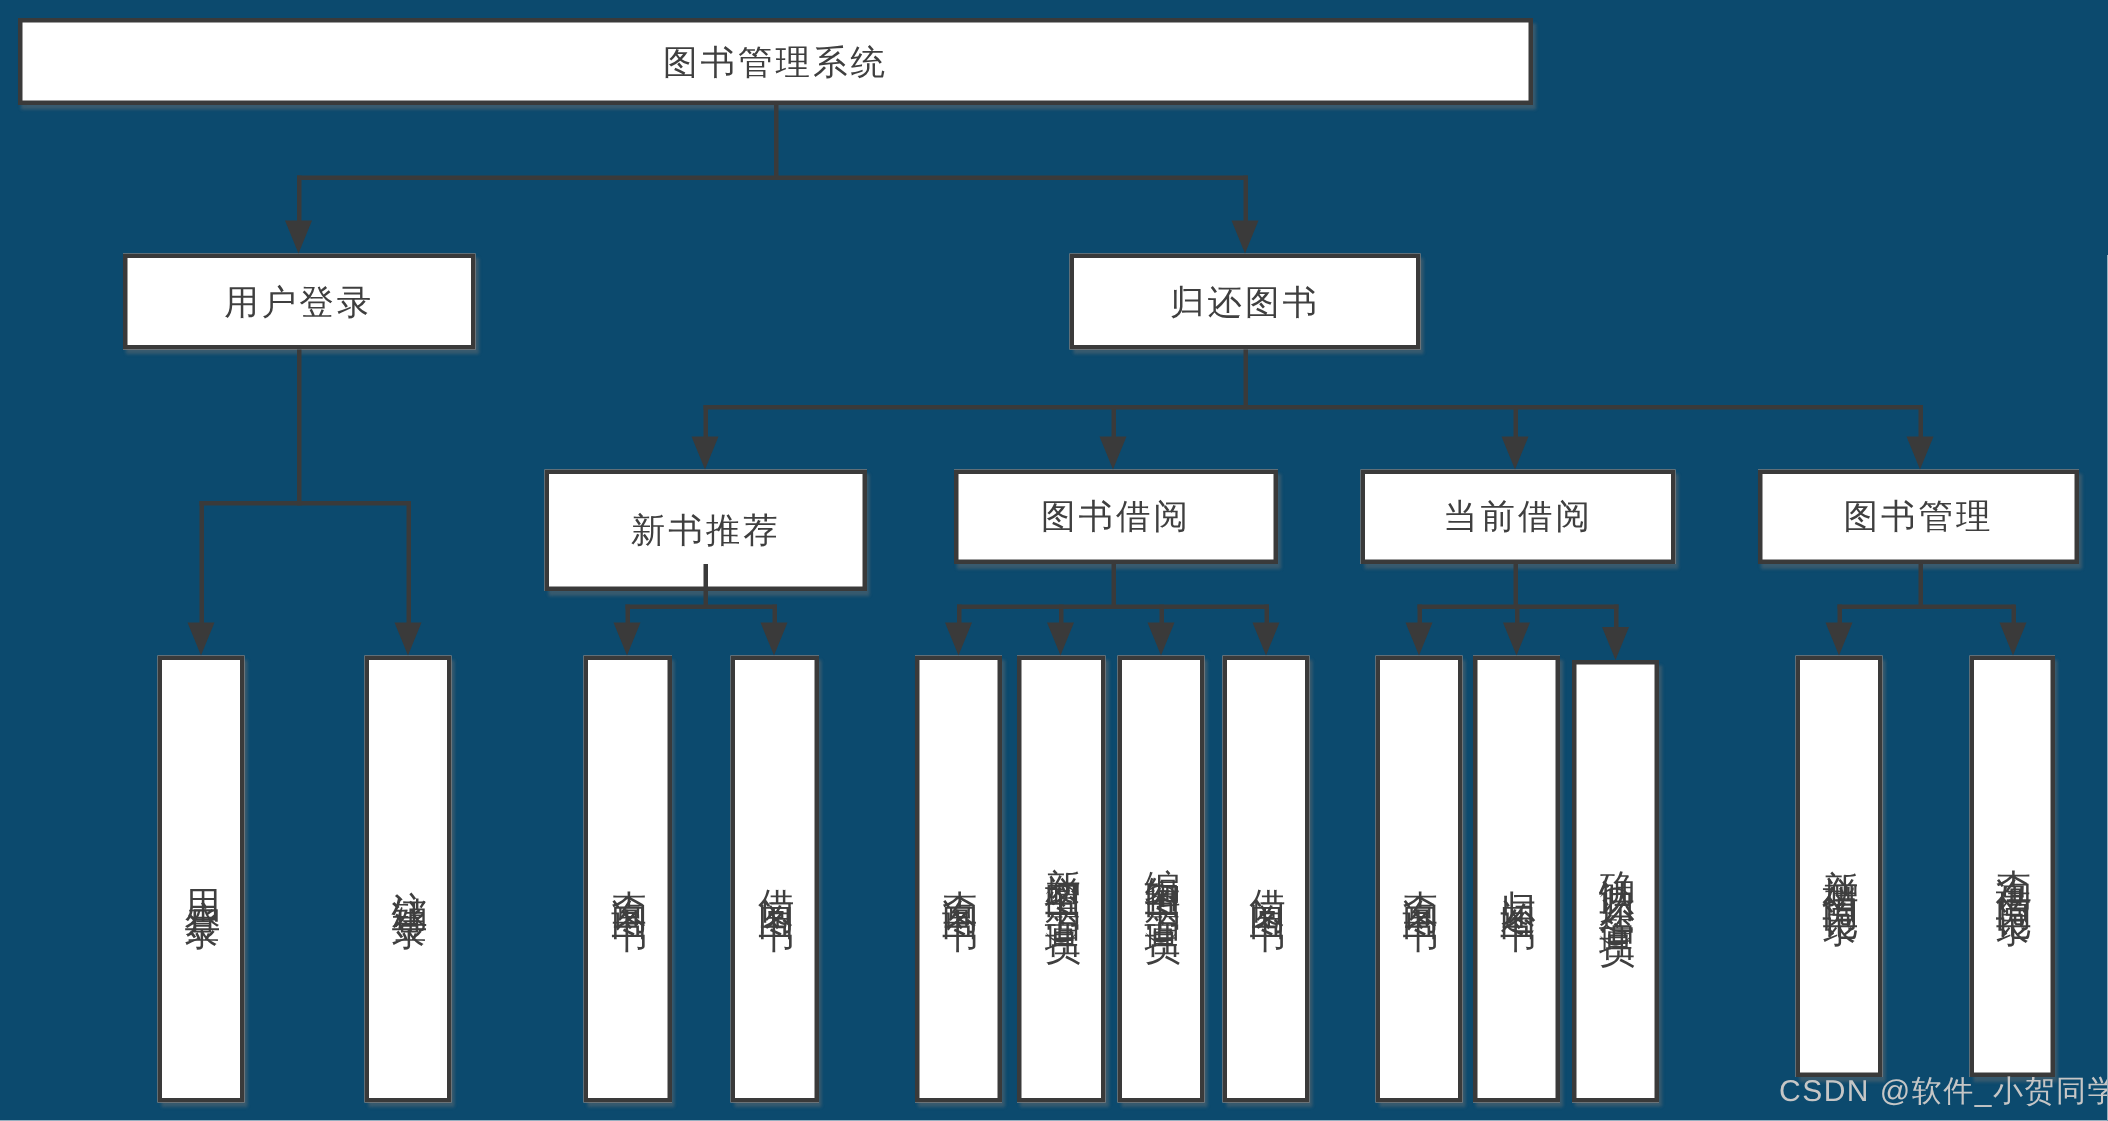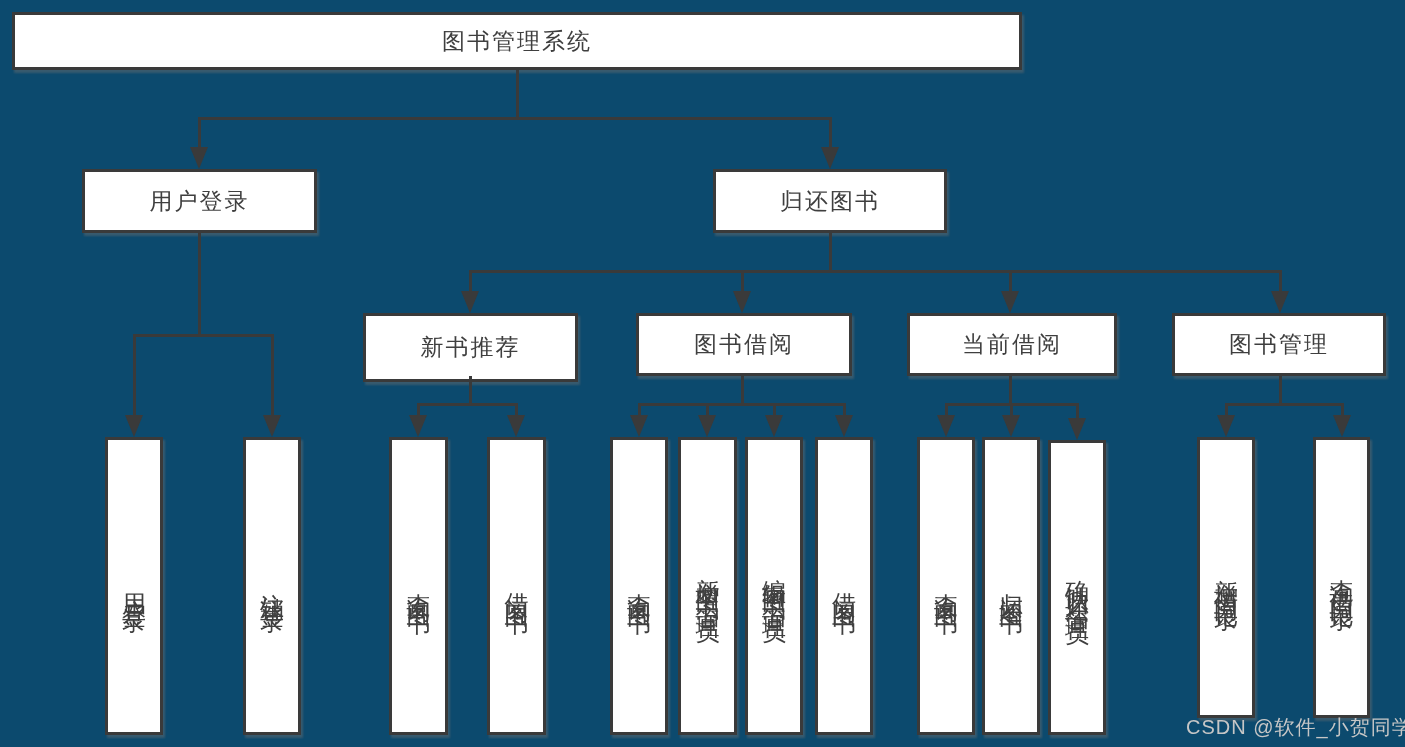--- a/index.html
+++ b/index.html
@@ -72,21 +72,21 @@
     <span>图书管理系统</span>
   </div>
 
   <div class="node h" style="left:82px; top:169px; width:235px; height:64px;">
     <span>用户登录</span>
   </div>
   <div class="node h" style="left:713px; top:169px; width:234px; height:64px;">
     <span>归还图书</span>
   </div>
 
-  <div class="node h" style="left:363px; top:313px; width:215px; height:69px;">
+  <div class="node h" style="left:363px; top:313px; width:215px; height:81px;">
     <span>新书推荐</span>
   </div>
   <div class="node h" style="left:636px; top:313px; width:216px; height:63px;">
     <span>图书借阅</span>
   </div>
   <div class="node h" style="left:907px; top:313px; width:210px; height:63px;">
     <span>当前借阅</span>
   </div>
   <div class="node h" style="left:1172px; top:313px; width:214px; height:63px;">
     <span>图书管理</span>

